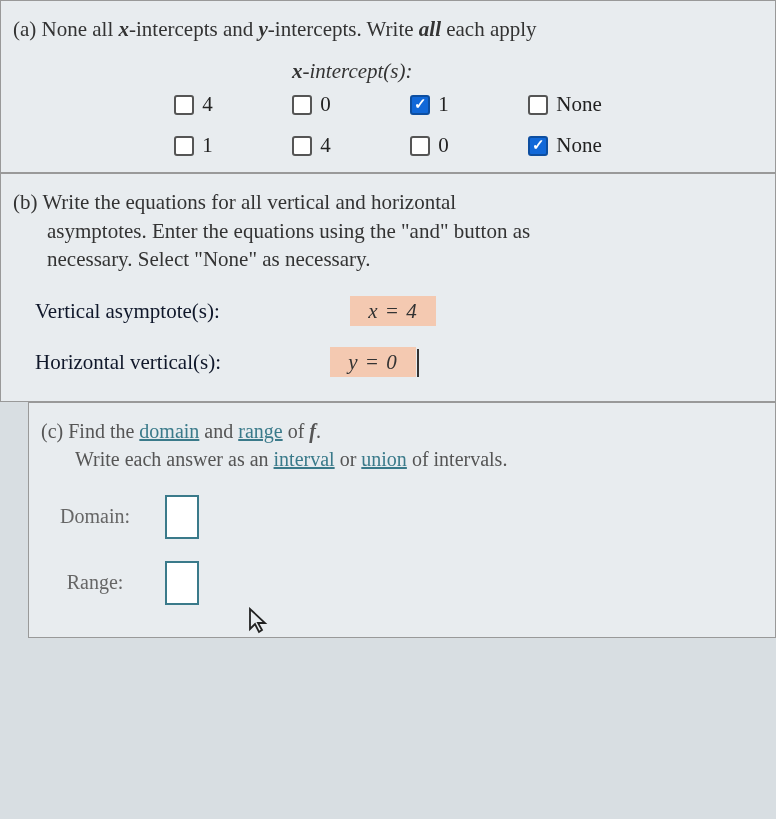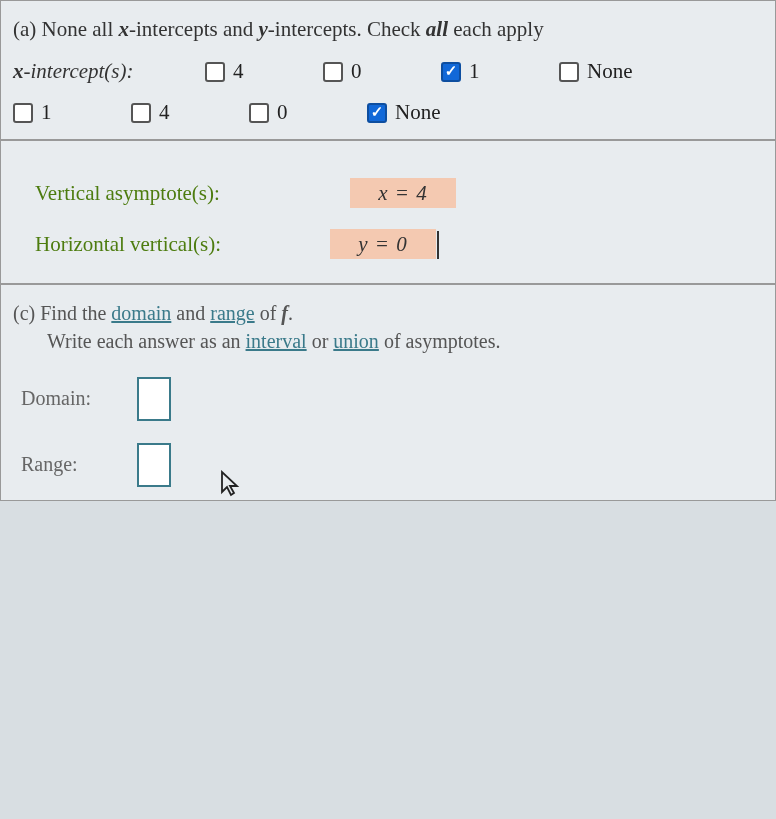--- a/index.html
+++ b/index.html
@@ -32,22 +32,23 @@
       font-style: italic;
       font-weight: bold;
     }
     .italic {
       font-style: italic;
       font-weight: bold;
     }
     .row {
       display: flex;
       align-items: center;
-      gap: 0;
+      gap: 8px;
       margin-top: 16px;
+      flex-direction: column;
     }
     .row-label {
       font-style: italic;
       min-width: 192px;
       font-size: 21px;
     }
     .checkbox-group {
       display: flex;
       gap: 46px;
       align-items: center;
@@ -85,28 +86,28 @@
     .checkbox-label {
       font-size: 21px;
       color: #222;
     }
     .asymptote-row {
       margin-top: 26px;
       font-size: 21px;
       color: #555;
     }
     .asymptote-label {
-      color: #4d7c0f;
+      color: #0f172a;
       font-size: 21px;
       display: inline-block;
       min-width: 310px;
     }
     .highlight-answer {
       background: #f4c9b1;
-      padding: 3px 28px;
+      padding: 3px 18px;
       font-style: italic;
       color: #333;
       font-size: 21px;
       letter-spacing: 1px;
     }
     .cursor-line {
       display: inline-block;
       width: 2px;
       height: 28px;
       background: #333;
@@ -132,51 +133,53 @@
       margin-top: 22px;
       display: flex;
       align-items: center;
       gap: 24px;
       color: #666;
       font-size: 20px;
       padding-left: 8px;
     }
     .dr-label {
       min-width: 92px;
+      text-align: center;
     }
     .part-c {
       color: #555;
       font-size: 20px;
       line-height: 1.4;
     }
     .part-c-indent {
       padding-left: 34px;
     }
     .cursor-arrow {
       position: absolute;
       font-size: 26px;
       color: #222;
     }
     .section-b {
       padding-bottom: 22px;
     }
     .section-c{
-      padding-bottom: 13px;
+      padding-bottom: 32px;
       position: relative;
+      margin-left: 28px;
     }
   </style>
 </head>
 <body>
 
 <div class="container">
 
   <div class="section">
     <div class="question-text">
       <span>(a)</span>
-      <span>None all </span><span class="bold-italic">x</span><span>-intercepts and </span><span class="bold-italic">y</span><span>-intercepts. Check </span><span class="italic">all</span><span> each apply</span>
+      <span>None all </span><span class="bold-italic">x</span><span>-intercepts and </span><span class="bold-italic">y</span><span>-intercepts. Write </span><span class="italic">all</span><span> each apply</span>
     </div>
 
     <div class="row">
       <div class="row-label">
         <span class="bold-italic">x</span><span>-intercept(s):</span>
       </div>
       <div class="checkbox-group">
         <div class="checkbox-item">
           <span class="checkbox"></span>
           <span class="checkbox-label">4</span>
@@ -212,38 +215,44 @@
         </div>
         <div class="checkbox-item">
           <span class="checkbox checked"></span>
           <span class="checkbox-label">None</span>
         </div>
       </div>
     </div>
   </div>
 
   <div class="section section-b">
+    <div class="question-text">
+      <span>(b)</span>
+      <span>Write the equations for all vertical and horizontal</span><br>
+      <span style="padding-left:34px;display:inline-block;">asymptotes. Enter the equations using the "and" button as</span><br>
+      <span style="padding-left:34px;display:inline-block;">necessary. Select "None" as necessary.</span>
+    </div>
 
     <div class="asymptote-row" style="padding-left:22px;">
       <span class="asymptote-label">Vertical asymptote(s):</span>
       <span class="highlight-answer">x = 4</span>
     </div>
 
     <div class="asymptote-row" style="padding-left:22px;">
       <span class="asymptote-label" style="min-width:290px;">Horizontal vertical(s):</span>
       <span class="highlight-answer">y = 0</span><span class="cursor-line"></span>
     </div>
   </div>
 
   <div class="section section-c">
     <div class="part-c">
       <span>(c)</span>
       <span>Find the </span><span class="link-term">domain</span><span> and </span><span class="link-term">range</span><span> of </span><span class="italic">f</span><span>.</span><br>
       <span class="part-c-indent">
-        <span>Write each answer as an </span><span class="link-term">interval</span><span> or </span><span class="link-term">union</span><span> of asymptotes.</span>
+        <span>Write each answer as an </span><span class="link-term">interval</span><span> or </span><span class="link-term">union</span><span> of intervals.</span>
       </span>
     </div>
 
     <div class="dr-row">
       <span class="dr-label">Domain:</span>
       <span class="input-box"></span>
     </div>
 
     <div class="dr-row">
       <span class="dr-label">Range:</span>

